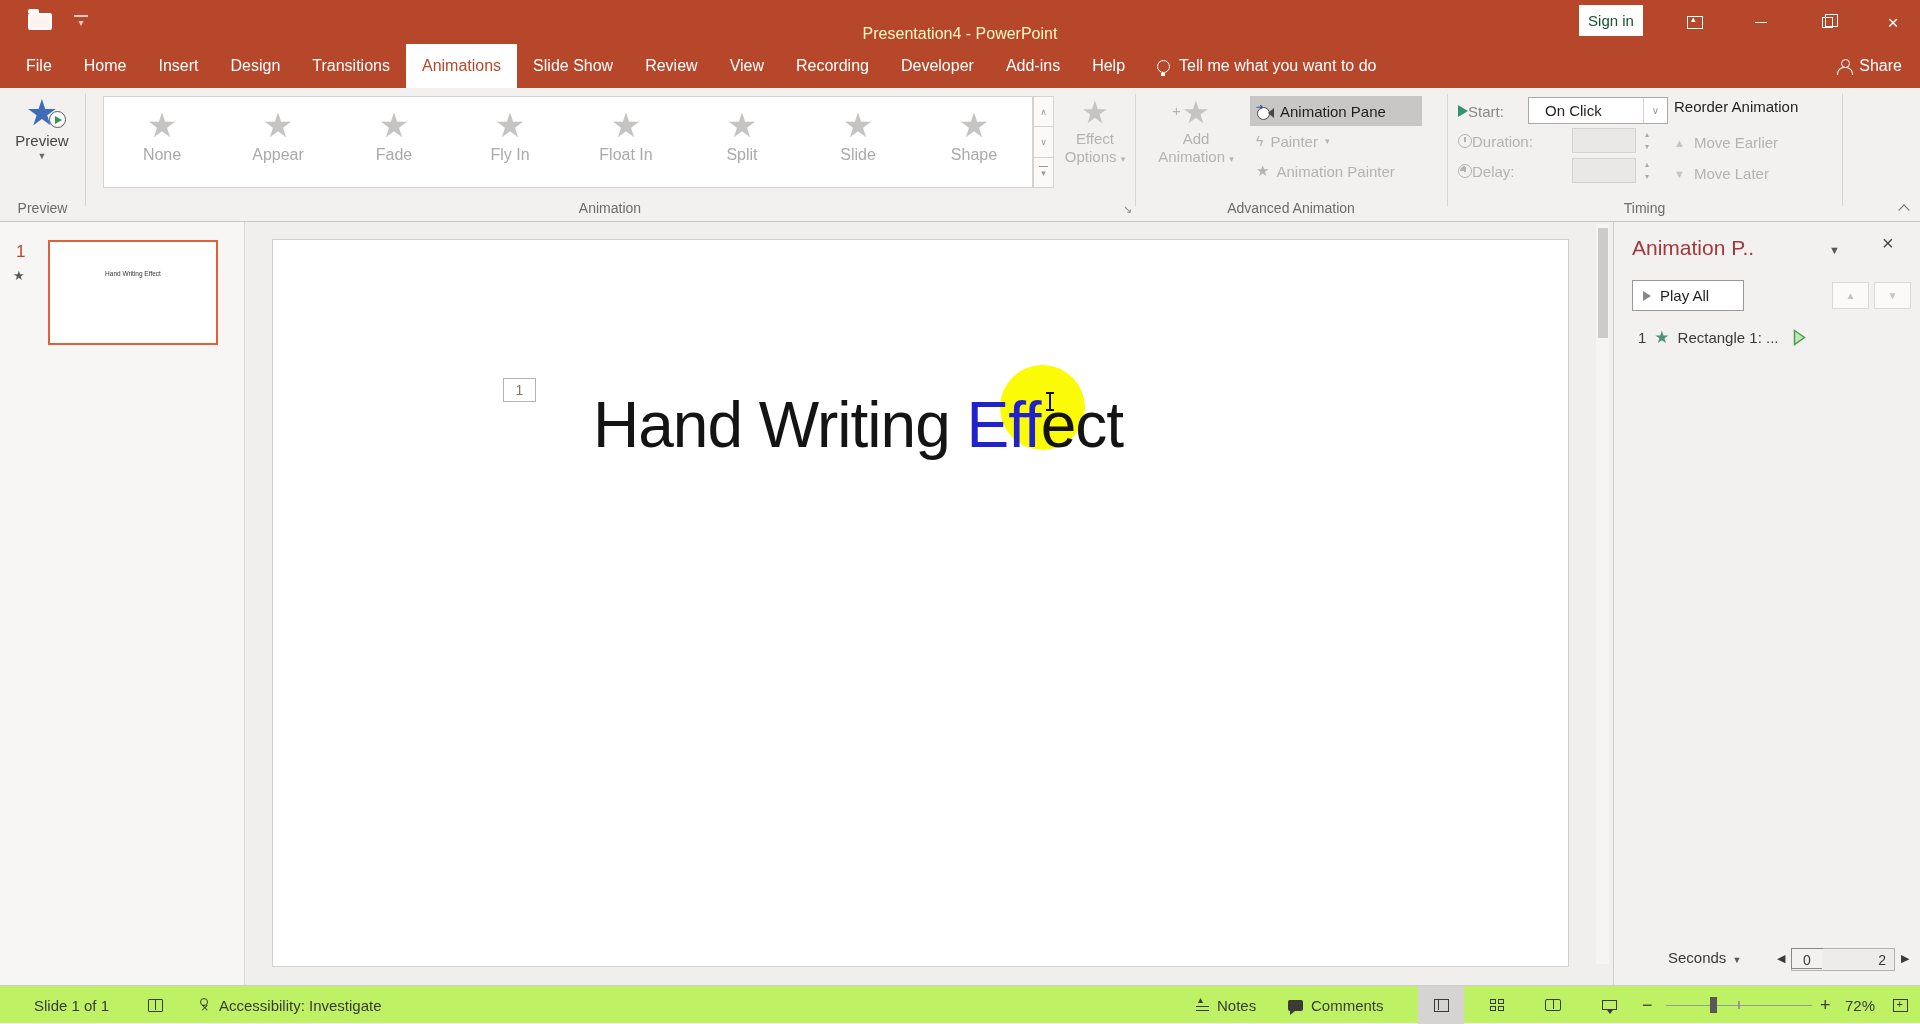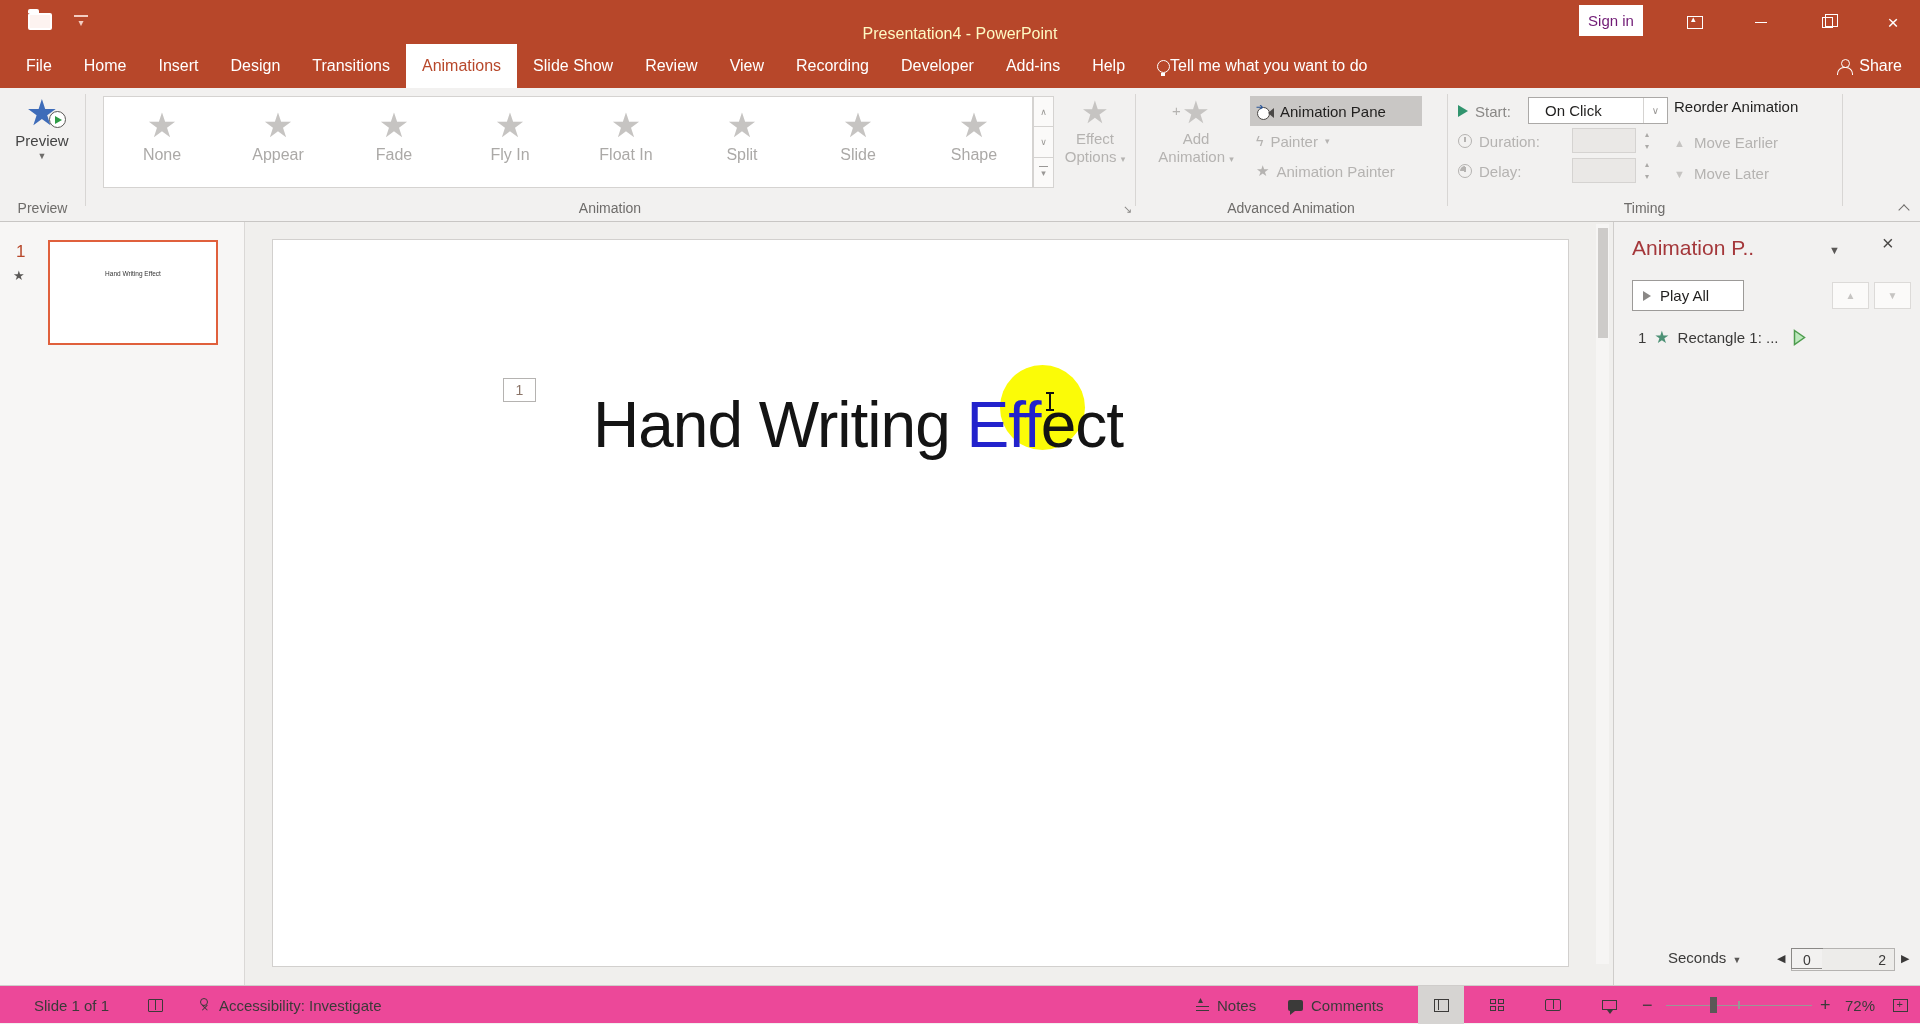--- a/index.html
+++ b/index.html
@@ -7,34 +7,34 @@
   body { font-family:"Liberation Sans", sans-serif; background:#fff; }
   .app { position:relative; width:1920px; height:1024px; background:#F2F1F0; }
 
   
   .titlebar { position:relative; height:44px; background:#B7472A; color:#fff; }
   .qat-folder { position:absolute; left:28px; top:13px; width:24px; height:17px; border:2px solid #fff; border-radius:2px; background:#fdf3f0; }
   .qat-folder::before { content:""; position:absolute; left:-2px; top:-6px; width:11px; height:4px; background:#fff; border-radius:2px 2px 0 0; }
   .qat-caret { position:absolute; left:74px; top:15px; width:14px; text-align:center; color:#F3CDC1; font-size:10px; line-height:10px; }
   .qat-caret .bar { display:block; border-top:2px solid #F3CDC1; margin-bottom:1px; }
   .tb-title { position:absolute; left:0; right:0; top:12px; height:44px; line-height:44px; text-align:center; font-size:16px; color:#fef9c3; }
-  .signin { position:absolute; left:1579px; top:5px; width:64px; height:31px; background:#fff; color:#701a75; font-size:15px; text-align:center; line-height:31px; cursor:default; }
+  .signin { position:absolute; left:1579px; top:5px; width:64px; height:31px; background:#fff; color:#14532d; font-size:15px; text-align:center; line-height:31px; cursor:default; }
   .winbtn { position:absolute; top:0; width:46px; height:44px; display:flex; align-items:center; justify-content:center; color:#fff; }
   .rdo-box { width:16px; height:13px; border:1.5px solid #fff; position:relative; }
   .rdo-box::after { content:"▴"; position:absolute; left:3px; top:-3px; font-size:9px; color:#fff; }
   .min-glyph { width:12px; border-top:1.6px solid #fff; }
   .restore-glyph { width:11px; height:11px; border:1.5px solid #fff; position:relative; background:#B7472A; }
   .restore-glyph::before { content:""; position:absolute; left:2px; top:-4px; width:11px; height:11px; border:1.5px solid #fff; z-index:-0; }
   .close-glyph { font-size:19px; line-height:19px; }
 
   
   .tabrow { position:relative; height:44px; background:#B7472A; display:flex; align-items:stretch; color:#fff; font-size:16px; }
   .tab { padding:0 16px; display:flex; align-items:center; cursor:default; }
   .tab.active { background:#fff; color:#B7472A; }
-  .tellme { display:flex; align-items:center; margin-left:16px; }
+  .tellme { display:flex; align-items:center; gap:9px; margin-left:16px; }
   .bulb { width:13px; height:13px; border:1.6px solid #fff; border-radius:50%; position:relative; }
   .bulb::after { content:""; position:absolute; left:3.2px; top:12px; width:4px; height:3px; background:#fff; }
   .share-wrap { position:absolute; right:18px; top:0; height:44px; display:flex; align-items:center; gap:8px; font-size:16px; }
   .person { width:14px; height:15px; position:relative; }
   .person::before { content:""; position:absolute; left:3.5px; top:0; width:7px; height:7px; border:1.5px solid #fff; border-radius:50%; }
   .person::after { content:""; position:absolute; left:0; top:8px; width:14px; height:7px; border:1.5px solid #fff; border-bottom:none; border-radius:7px 7px 0 0; }
 
   
   .ribbon { position:relative; height:134px; background:#F2F1F0; border-bottom:1px solid #C8C6C4; font-size:15px; color:#444; }
   .vsep { position:absolute; top:6px; height:112px; width:1px; background:#D8D6D4; }
@@ -58,21 +58,21 @@
   .btn-line { font-size:15px; line-height:18px; }
   .advrows { position:absolute; left:1250px; top:8px; width:196px; }
   .advrow { height:30px; display:flex; align-items:center; gap:7px; padding-left:6px; color:#B5B3B1; cursor:default; }
   .animpane-btn { background:#C9C7C5; color:#201F1E; width:172px; }
   .clockpane-ico { width:17px; height:15px; position:relative; }
   .clockpane-ico::before { content:""; position:absolute; left:1px; top:3px; width:11px; height:11px; border:1.5px solid #4A4846; border-radius:50%; background:#fff; }
   .clockpane-ico::after { content:""; position:absolute; right:-1px; top:4px; border-right:6px solid #4A4846; border-top:5px solid transparent; border-bottom:5px solid transparent; }
   .blue-dart { position:absolute; left:0; top:-2px; color:#2B579A; font-size:9px; }
   .caret-s { font-size:9px; color:#B5B3B1; }
   .timingcol { position:absolute; left:1458px; top:8px; width:210px; }
-  .timrow { height:30px; display:flex; align-items:center; gap:7px; position:relative; color:#8A8886; }
+  .timrow { height:30px; display:flex; align-items:center; position:relative; color:#8A8886; }
   .start-play { width:0; height:0; border-left:10px solid #31946E; border-top:6px solid transparent; border-bottom:6px solid transparent; }
   .combo { position:absolute; left:70px; top:1px; width:140px; height:27px; background:#fff; border:1px solid #ABA9A7; display:flex; align-items:center; }
   .combo-text { flex:1; padding-left:16px; color:#201F1E; font-size:15px; }
   .combo-dd { width:24px; height:100%; border-left:1px solid #D5D3D1; display:flex; align-items:center; justify-content:center; color:#9A9896; font-size:10px; }
   .clock-ico { width:14px; height:14px; border:1.5px solid #B5B3B1; border-radius:50%; position:relative; }
   .clock-ico::after { content:""; position:absolute; left:5px; top:2px; width:1.5px; height:5px; background:#B5B3B1; }
   .clock-ico.q::before { content:""; position:absolute; left:1px; top:1px; width:5px; height:5px; background:#B5B3B1; border-radius:5px 0 0 0; }
   .spinbox { position:absolute; left:114px; top:2px; width:64px; height:25px; background:#EAE8E6; border:1px solid #D5D3D1; }
   .spinarrows { position:absolute; left:182px; top:2px; width:14px; height:25px; display:flex; flex-direction:column; align-items:center; justify-content:space-between; padding:2px 0; color:#ABA9A7; font-size:8px; }
   .reordercol { position:absolute; left:1674px; top:10px; width:164px; }
@@ -116,21 +116,21 @@
   .timeline { position:absolute; left:0; bottom:12px; height:26px; width:100%; }
   .sec-dd { position:absolute; left:54px; top:2px; font-size:15px; color:#3B3A39; cursor:default; }
   .sec-caret { font-size:9px; color:#5A5856; margin-left:6px; }
   .tl-left { position:absolute; left:163px; top:5px; font-size:11px; color:#3B3A39; }
   .tl-right { position:absolute; left:287px; top:5px; font-size:11px; color:#3B3A39; }
   .tl-box { position:absolute; left:177px; top:1px; width:104px; height:23px; border:1px solid #B5B3B1; background:#F2F1F0; display:flex; }
   .tl-cell0 { width:32px; height:100%; border:1px solid #8A8886; margin:-1px; background:#F2F1F0; font-size:14px; color:#3B3A39; text-align:center; line-height:22px; }
   .tl-cell2 { flex:1; font-size:14px; color:#3B3A39; text-align:right; padding-right:8px; line-height:22px; background:#EDECEA; }
 
   
-  .statusbar { position:relative; height:38px; background:#ec4899; border-top:1px solid #CFCDCB; font-size:15px; color:#3B3A39; }
+  .statusbar { position:relative; height:38px; background:#bef264; border-top:1px solid #CFCDCB; font-size:15px; color:#3B3A39; }
   .sb-item { position:absolute; top:0; height:38px; display:flex; align-items:center; gap:8px; }
   .book-ico { width:15px; height:13px; border:1.5px solid #3B3A39; border-radius:1px; position:relative; }
   .book-ico::after { content:""; position:absolute; left:5.5px; top:0; width:1.5px; height:10px; background:#3B3A39; }
   .acc-ico { width:15px; height:15px; position:relative; }
   .acc-ico::before { content:""; position:absolute; left:4px; top:0; width:6px; height:6px; border:1.5px solid #3B3A39; border-radius:50%; }
   .acc-ico::after { content:"×"; position:absolute; left:5px; top:2px; font-size:13px; color:#3B3A39; }
   .notes-ico { width:13px; height:12px; position:relative; }
   .notes-ico::before { content:"▴"; position:absolute; left:2px; top:-5px; font-size:10px; color:#3B3A39; }
   .notes-ico::after { content:""; position:absolute; left:0; top:7px; width:13px; border-top:1.5px solid #3B3A39; box-shadow:0 4px 0 #3B3A39; }
   .comment-ico { width:15px; height:11px; background:#3B3A39; border-radius:2px; position:relative; }

